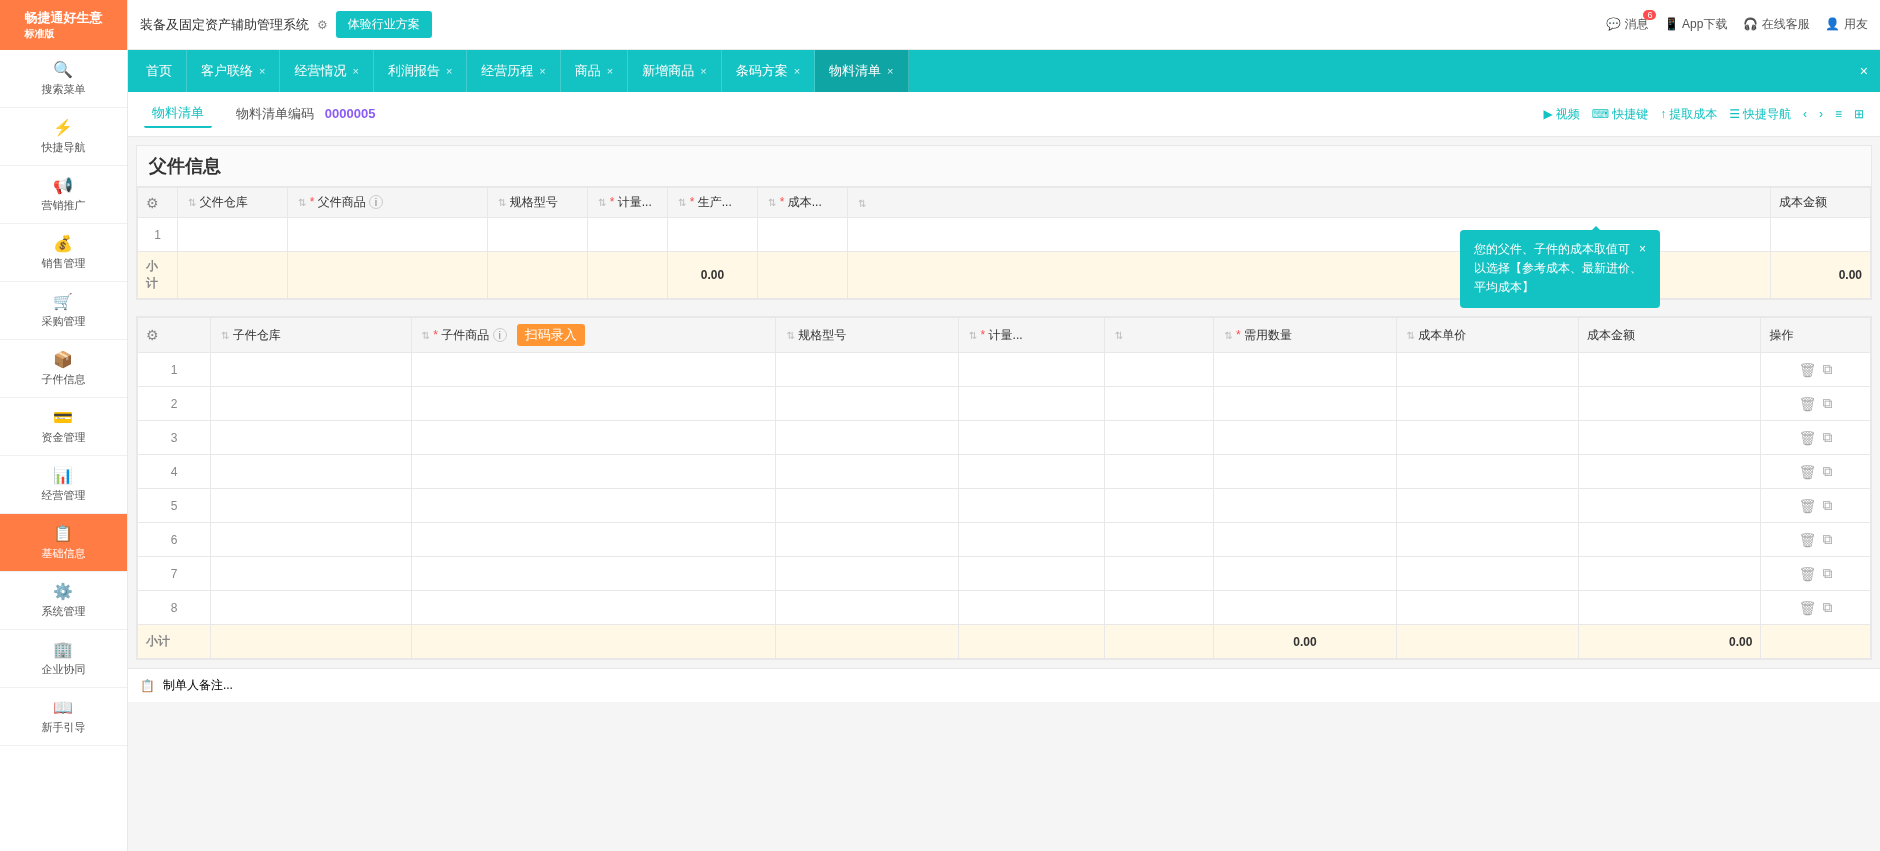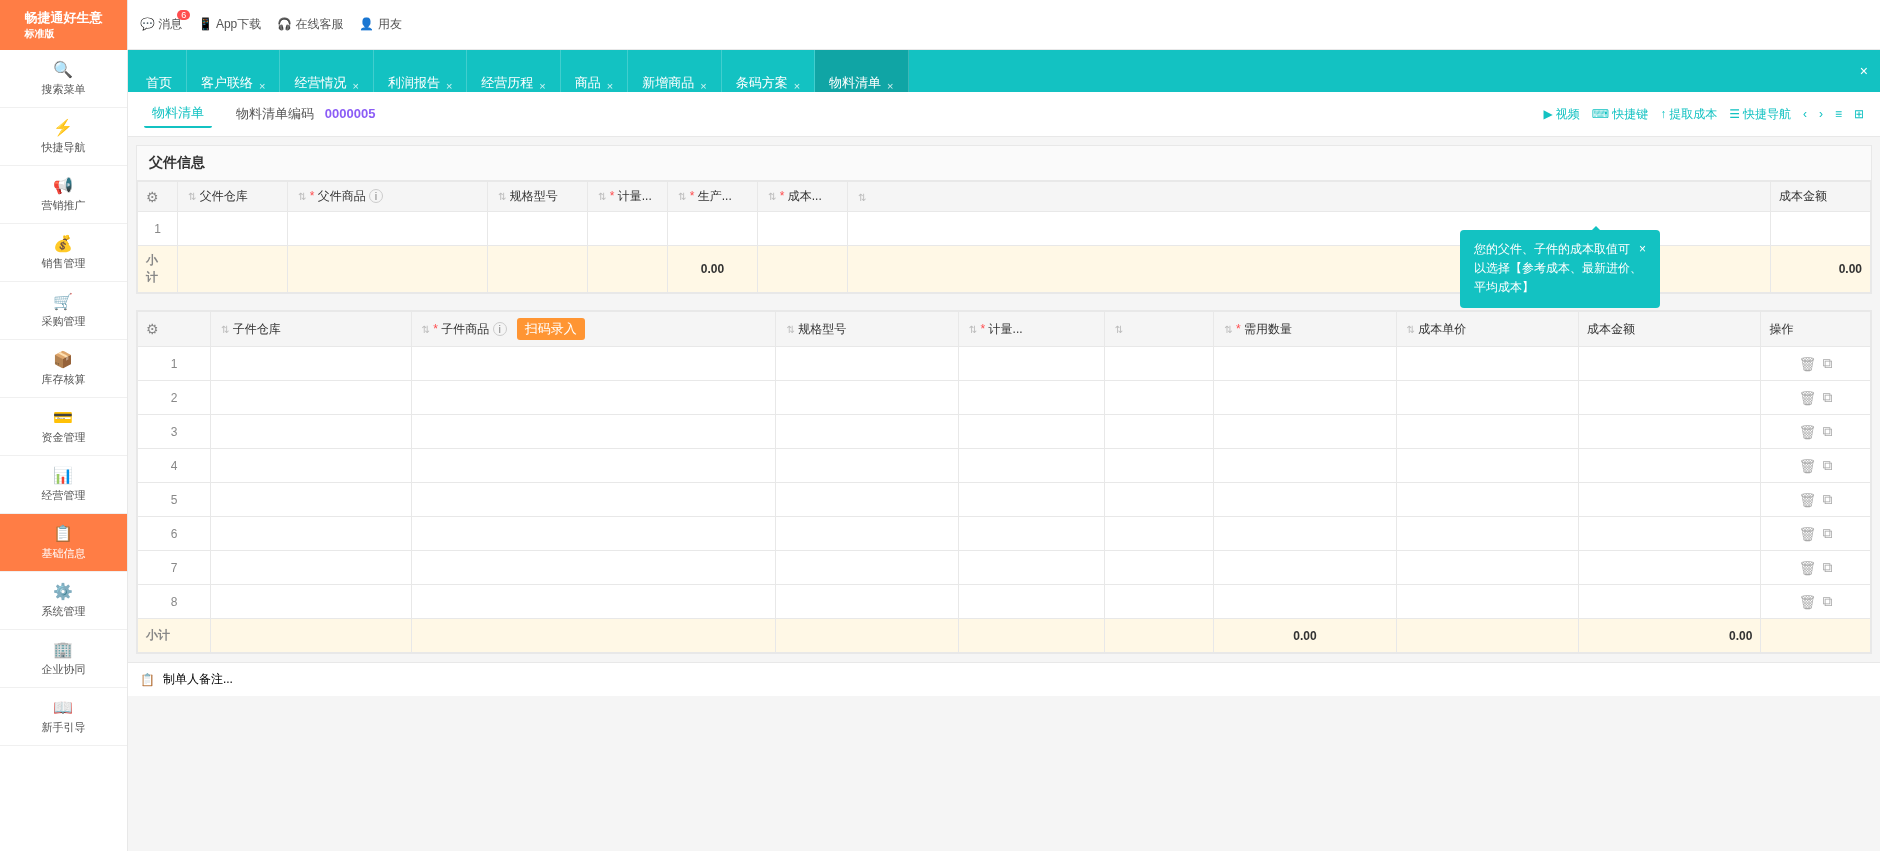--- a/index.html
+++ b/index.html
@@ -81,21 +81,21 @@
       display: flex;
       align-items: center;
       height: 42px;
       padding: 0 4px;
       flex-shrink: 0;
     }
     .nav-tab {
       padding: 0 14px;
       height: 42px;
       display: flex;
-      align-items: flex-end;
+      align-items: center;
       color: white;
       cursor: pointer;
       font-size: 13px;
       white-space: nowrap;
       border-right: 1px solid rgba(255,255,255,0.2);
     }
     .nav-tab.active { background: rgba(0,0,0,0.15); }
     .nav-tab .close-x { margin-left: 6px; font-size: 11px; opacity: 0.8; }
     .nav-tab-close-all { color: white; margin-left: auto; padding: 0 8px; cursor: pointer; font-size: 14px; }
 
@@ -119,21 +119,21 @@
       flex-shrink: 0;
     }
     .sub-header-left { display: flex; align-items: center; gap: 16px; }
     .sub-tab { font-size: 13px; color: #555; cursor: pointer; padding: 4px 8px; border-radius: 2px; }
     .sub-tab.active { color: #13c2c2; border-bottom: 2px solid #13c2c2; }
     .sub-header-right { display: flex; align-items: center; gap: 12px; font-size: 12px; color: #13c2c2; }
     .sub-header-right span { cursor: pointer; display: flex; align-items: center; gap: 3px; }
 
     
     .section { background: white; margin: 8px; border: 1px solid #e8e8e8; }
-    .section-title { padding: 8px 12px; font-size: 14px; font-weight: bold; color: #333; background: #fafafa; border-bottom: 1px solid #e8e8e8; }
+    .section-title { padding: 8px 12px; font-size: 18px; font-weight: bold; color: #333; background: #fafafa; border-bottom: 1px solid #e8e8e8; }
 
     
     .data-table { width: 100%; border-collapse: collapse; }
     .data-table th {
       background: #f5f5f5;
       border: 1px solid #e8e8e8;
       padding: 6px 8px;
       font-weight: normal;
       font-size: 12px;
       color: #333;
@@ -243,21 +243,21 @@
   <div class="sidebar-item">
     <span class="icon">💰</span>
     <span>销售管理</span>
   </div>
   <div class="sidebar-item">
     <span class="icon">🛒</span>
     <span>采购管理</span>
   </div>
   <div class="sidebar-item">
     <span class="icon">📦</span>
-    <span>库存核算</span>
+    <span>子件信息</span>
   </div>
   <div class="sidebar-item">
     <span class="icon">💳</span>
     <span>资金管理</span>
   </div>
   <div class="sidebar-item">
     <span class="icon">📊</span>
     <span>经营管理</span>
   </div>
   <div class="sidebar-item active">
@@ -274,20 +274,25 @@
   </div>
   <div class="sidebar-item">
     <span class="icon">📖</span>
     <span>新手引导</span>
   </div>
 </div>
 
 <div class="main">
 
   <div class="topbar">
+    <div class="topbar-left">
+      <span class="system-title">装备及固定资产辅助管理系统</span>
+      <span class="topbar-settings">⚙</span>
+      <button class="topbar-btn">体验行业方案</button>
+    </div>
     <div class="topbar-right">
       <div class="badge-item">
         <span>💬</span>
         <span class="badge">6</span>
         <span>消息</span>
       </div>
       <div>
         <span>📱</span>
         <span>App下载</span>
       </div>

